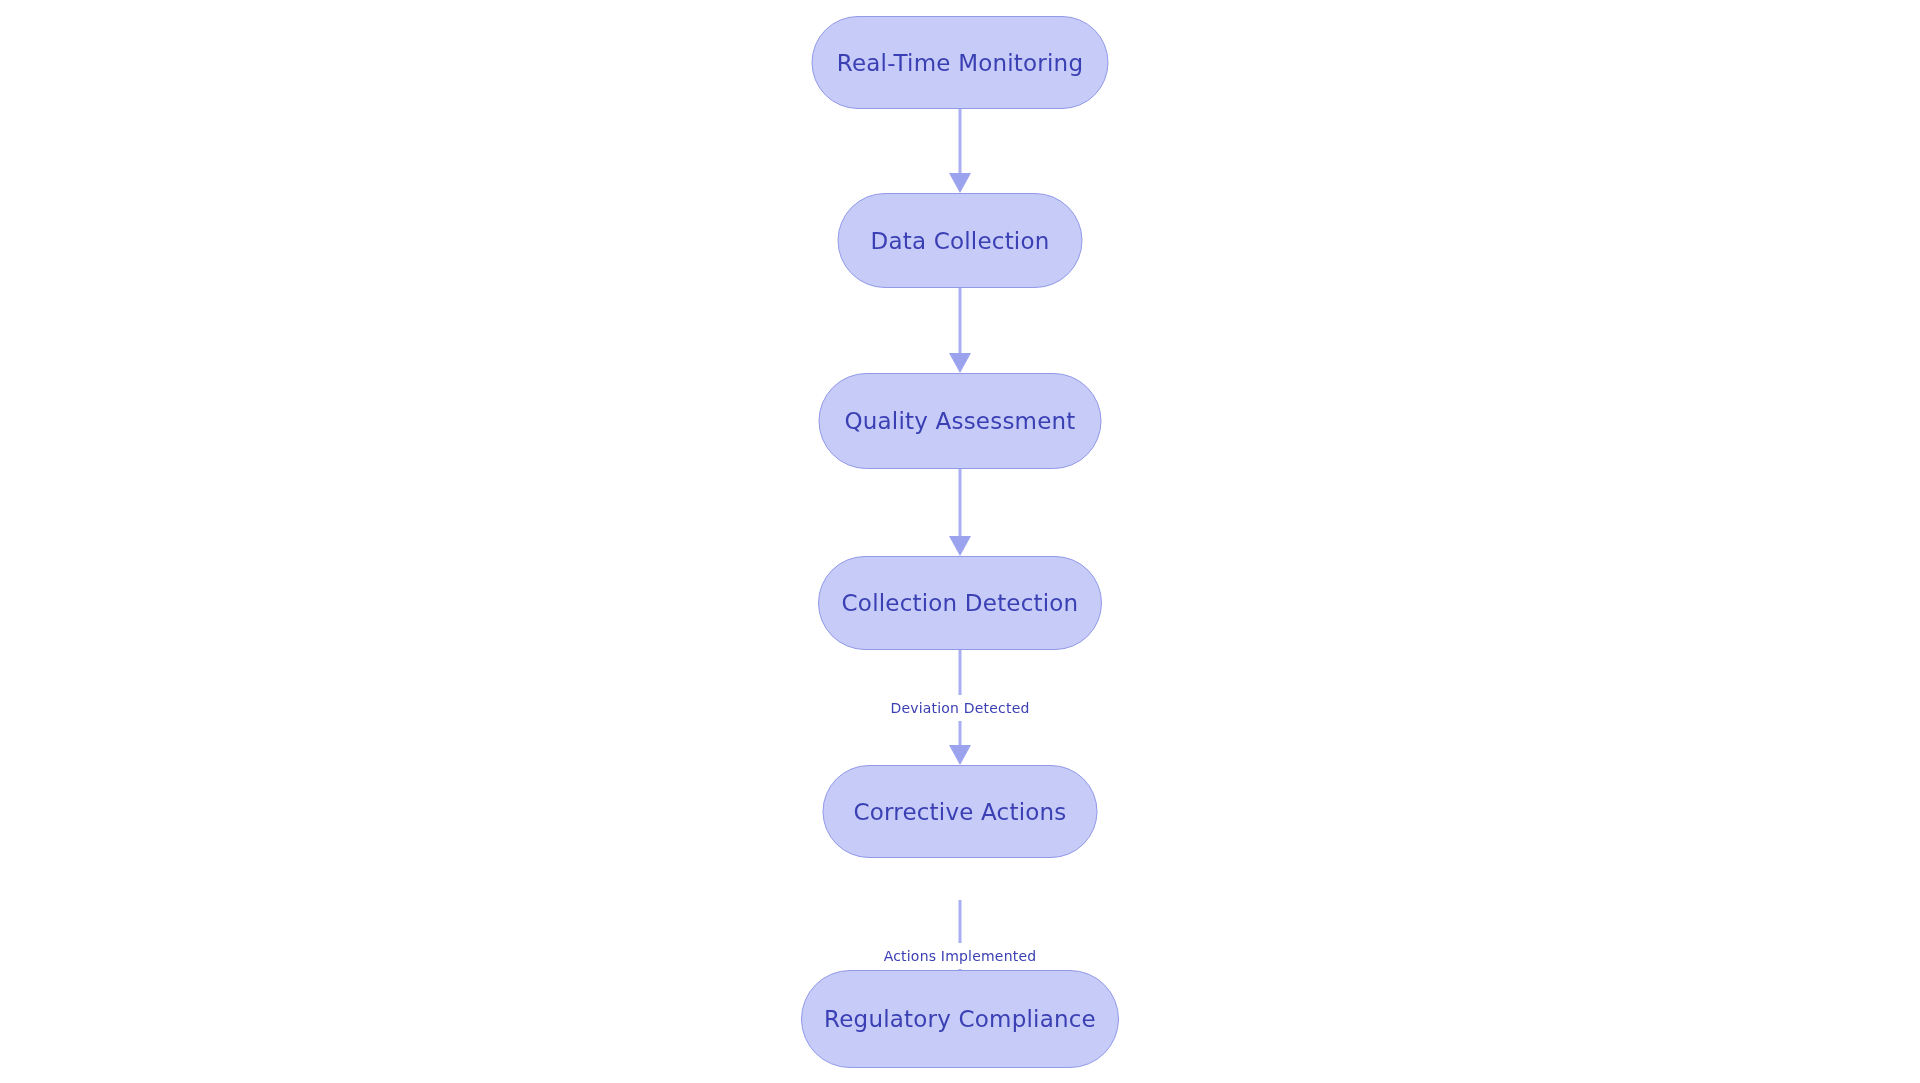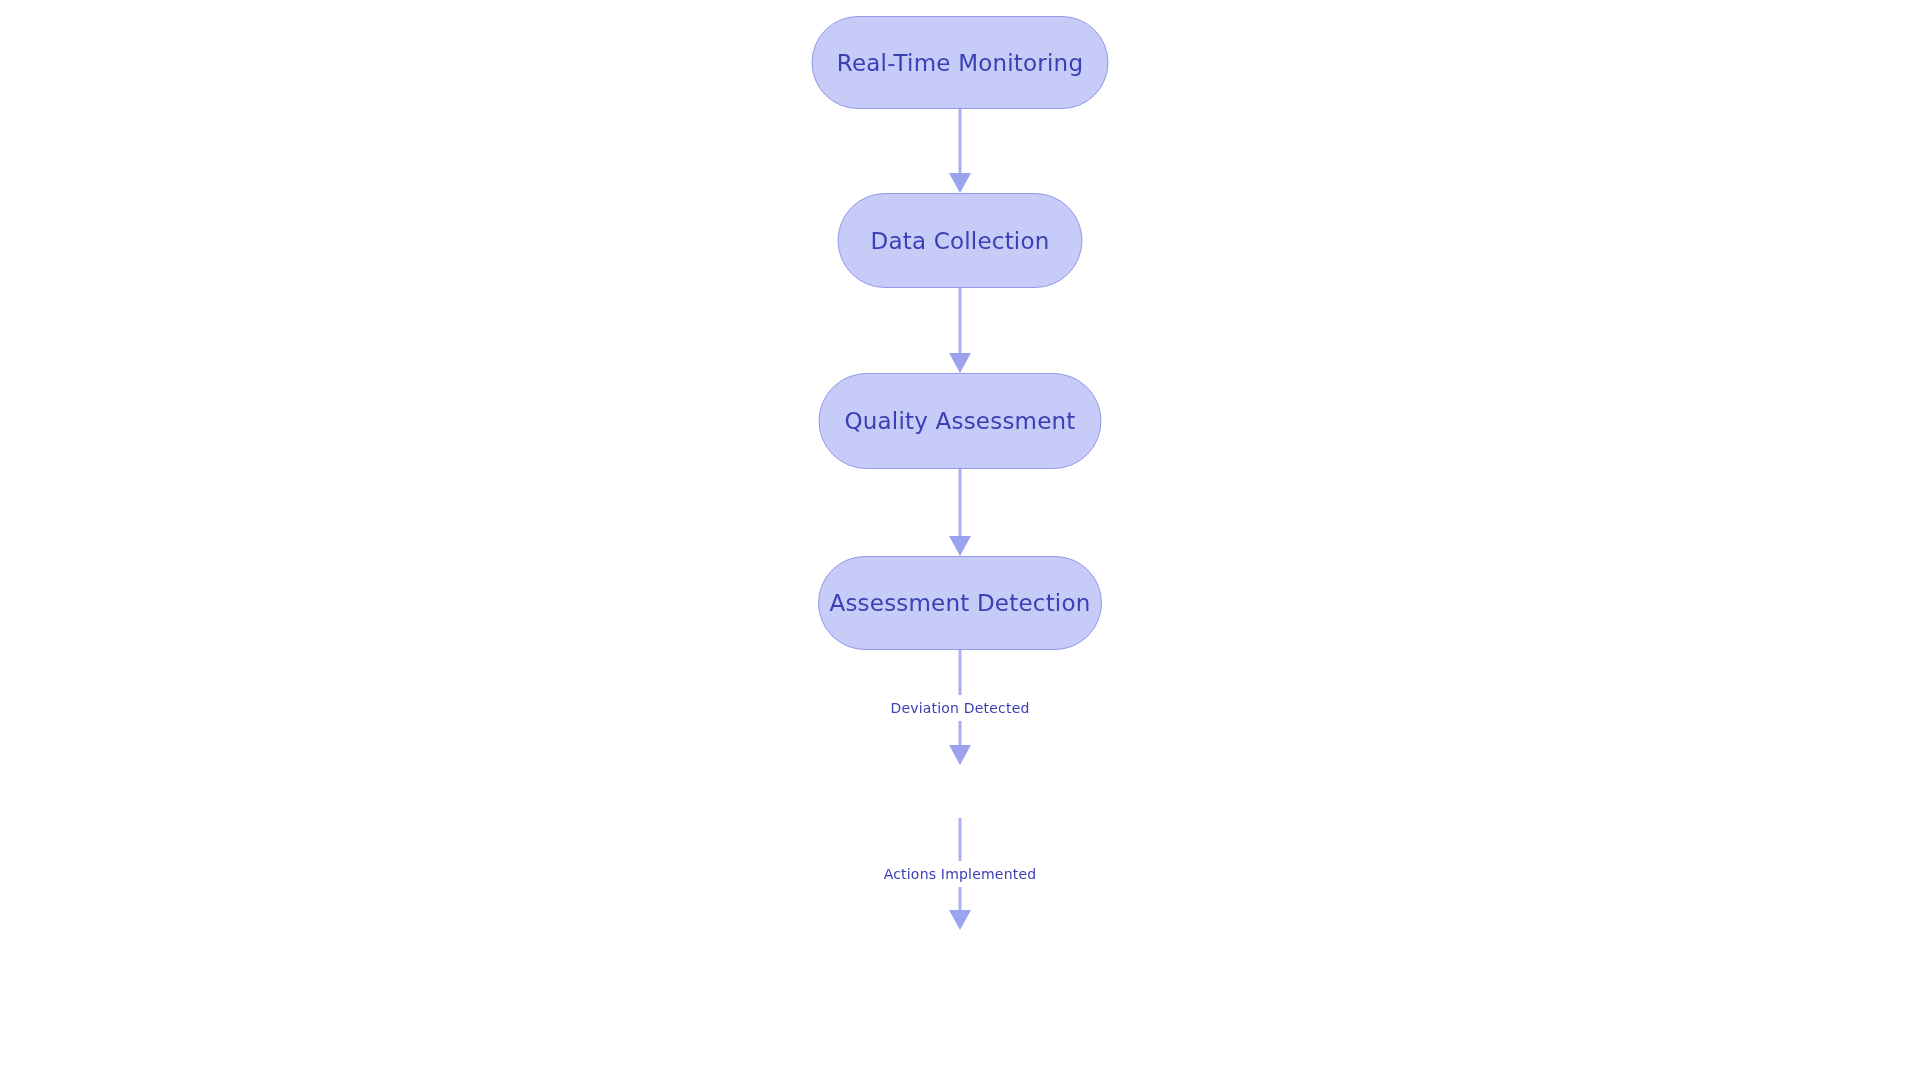--- a/index.html
+++ b/index.html
@@ -40,21 +40,21 @@
   .n6{top:970px;width:318px;height:98px;}
   
   .edge{
     position:absolute;left:50%;transform:translateX(-50%);
     width:40px;
   }
   .e1{top:109px;height:84px;}
   .e2{top:288px;height:85px;}
   .e3{top:469px;height:87px;}
   .e4{top:650px;height:115px;}
-  .e5{top:818px;height:112px;}
+  .e5{top:900px;height:112px;}
   .edge-line{
     position:absolute;top:0;bottom:4px;left:50%;
     transform:translateX(-50%);
     width:3px;background:var(--edge-line);
   }
   .arrowhead{
     position:absolute;bottom:0;left:50%;transform:translateX(-50%);
     width:0;height:0;
     border-left:11px solid transparent;
     border-right:11px solid transparent;
@@ -97,30 +97,36 @@
   <div class="node n3">
     <span>Quality Assessment</span>
   </div>
 
   <div class="edge e3">
     <div class="edge-line"></div>
     <div class="arrowhead"></div>
   </div>
 
   <div class="node n4">
-    <span>Assessment Detection</span>
+    <span>Collection Detection</span>
   </div>
 
   <div class="edge e4">
     <div class="edge-line"></div>
     <div class="edge-label">Deviation Detected</div>
     <div class="arrowhead"></div>
   </div>
 
+  <div class="node n5">
+    <span>Corrective Actions</span>
+  </div>
 
   <div class="edge e5">
     <div class="edge-line"></div>
     <div class="edge-label">Actions Implemented</div>
     <div class="arrowhead"></div>
   </div>
 
+  <div class="node n6">
+    <span>Regulatory Compliance</span>
+  </div>
 
 </div>
 
 </body></html>

